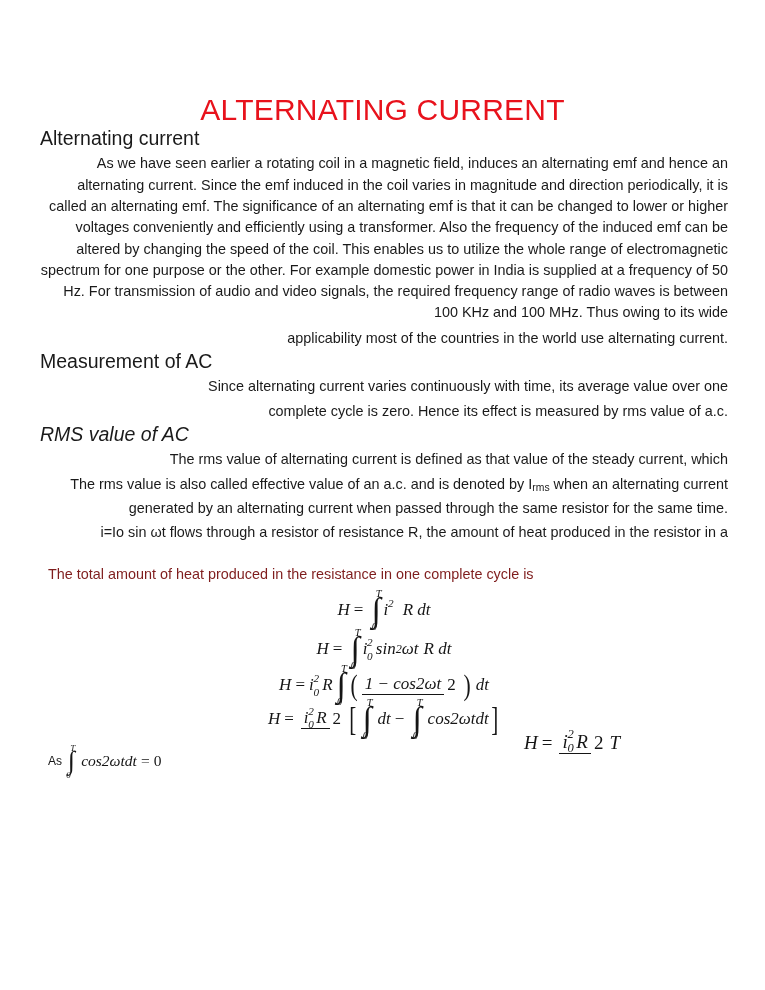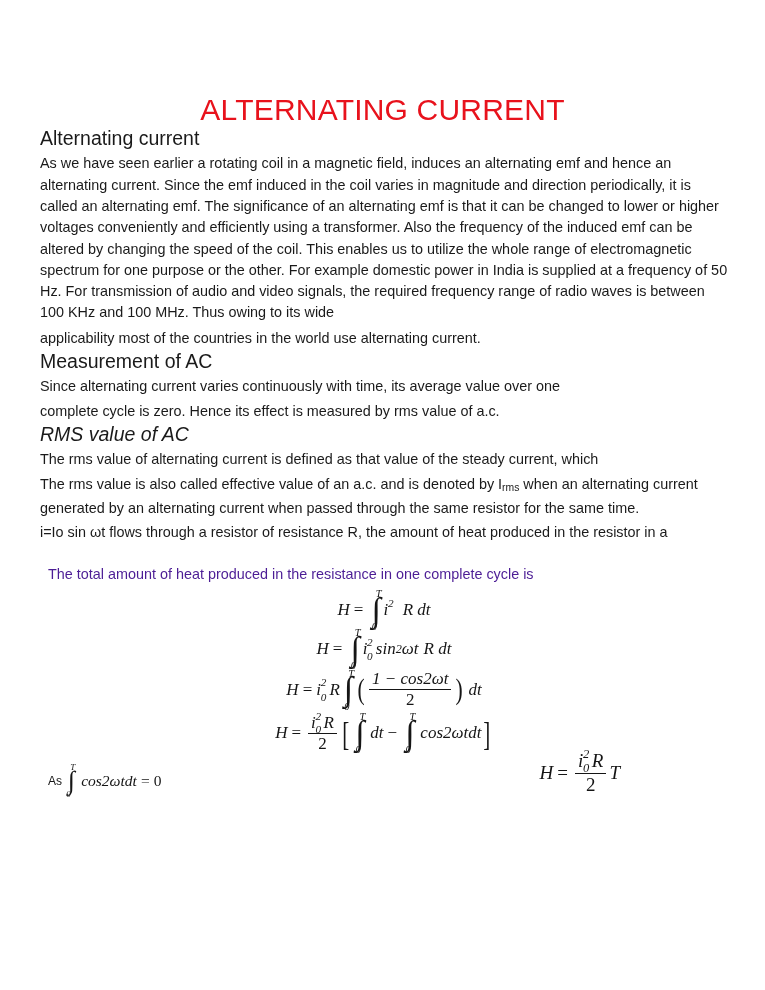--- a/index.html
+++ b/index.html
@@ -50,33 +50,33 @@
 
   .sec-alternating { margin-top: 27px; }
   .sec-measurement { margin-top: 17px; }
   .sec-rms { margin-top: 19px; font-style: italic; }
 
   p.body-text {
     font-size: 14.4px;
     line-height: 21.3px;
     margin: 3px 0 0 0;
     color: #1a1a1a;
-    text-align: left;
+    text-align: right;
   }
 
   p.body-text.tight {
     margin-top: 4px;
   }
 
   .intro-line {
     font-size: 14.4px;
     line-height: 21.3px;
     margin: 20px 0 0 0;
     padding-left: 8px;
-    color: #4c1d95;
+    color: #7f1d1d;
   }
 
   sub {
     font-size: 0.72em;
     vertical-align: -0.22em;
     line-height: 0;
   }
   sup {
     font-size: 0.72em;
     vertical-align: 0.42em;
@@ -134,21 +134,21 @@
     font-style: italic;
     margin-left: -5px;
     position: relative;
   }
   .intg .lims .up { transform: translateY(-7px); }
   .intg .lims .lo { transform: translateY(7px) translateX(-4px); }
 
   
   .frac {
     display: inline-flex;
-    flex-direction: column;
+    flex-direction: row;
     align-items: center;
     vertical-align: middle;
     margin: 0 3px;
     line-height: 1.08;
   }
   .frac .num {
     padding: 0 3px 1px 3px;
     border-bottom: 1.1px solid #151515;
   }
   .frac .den {

